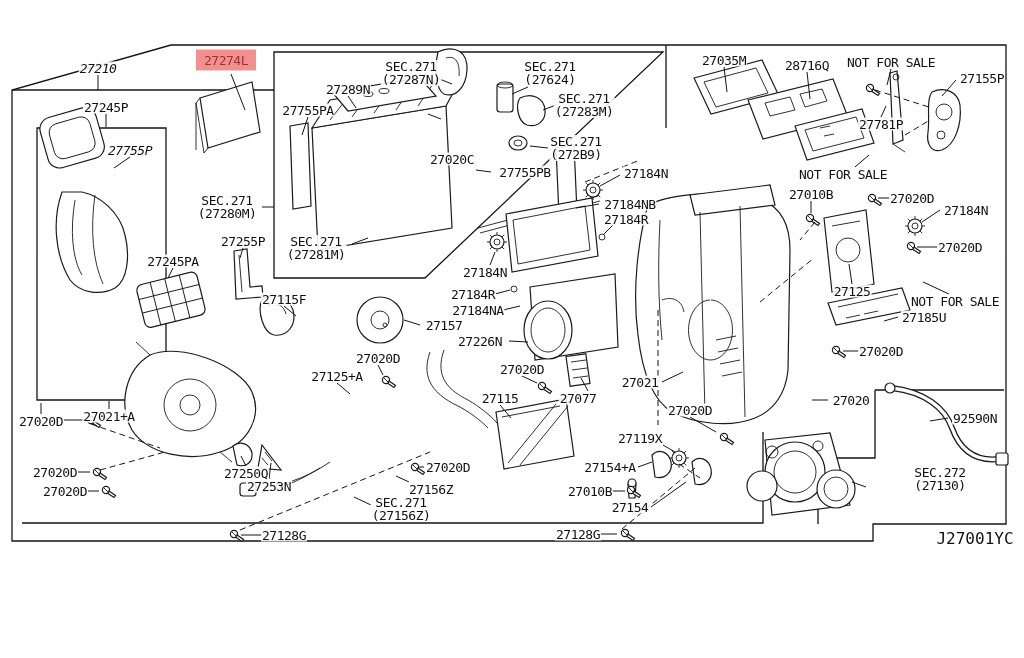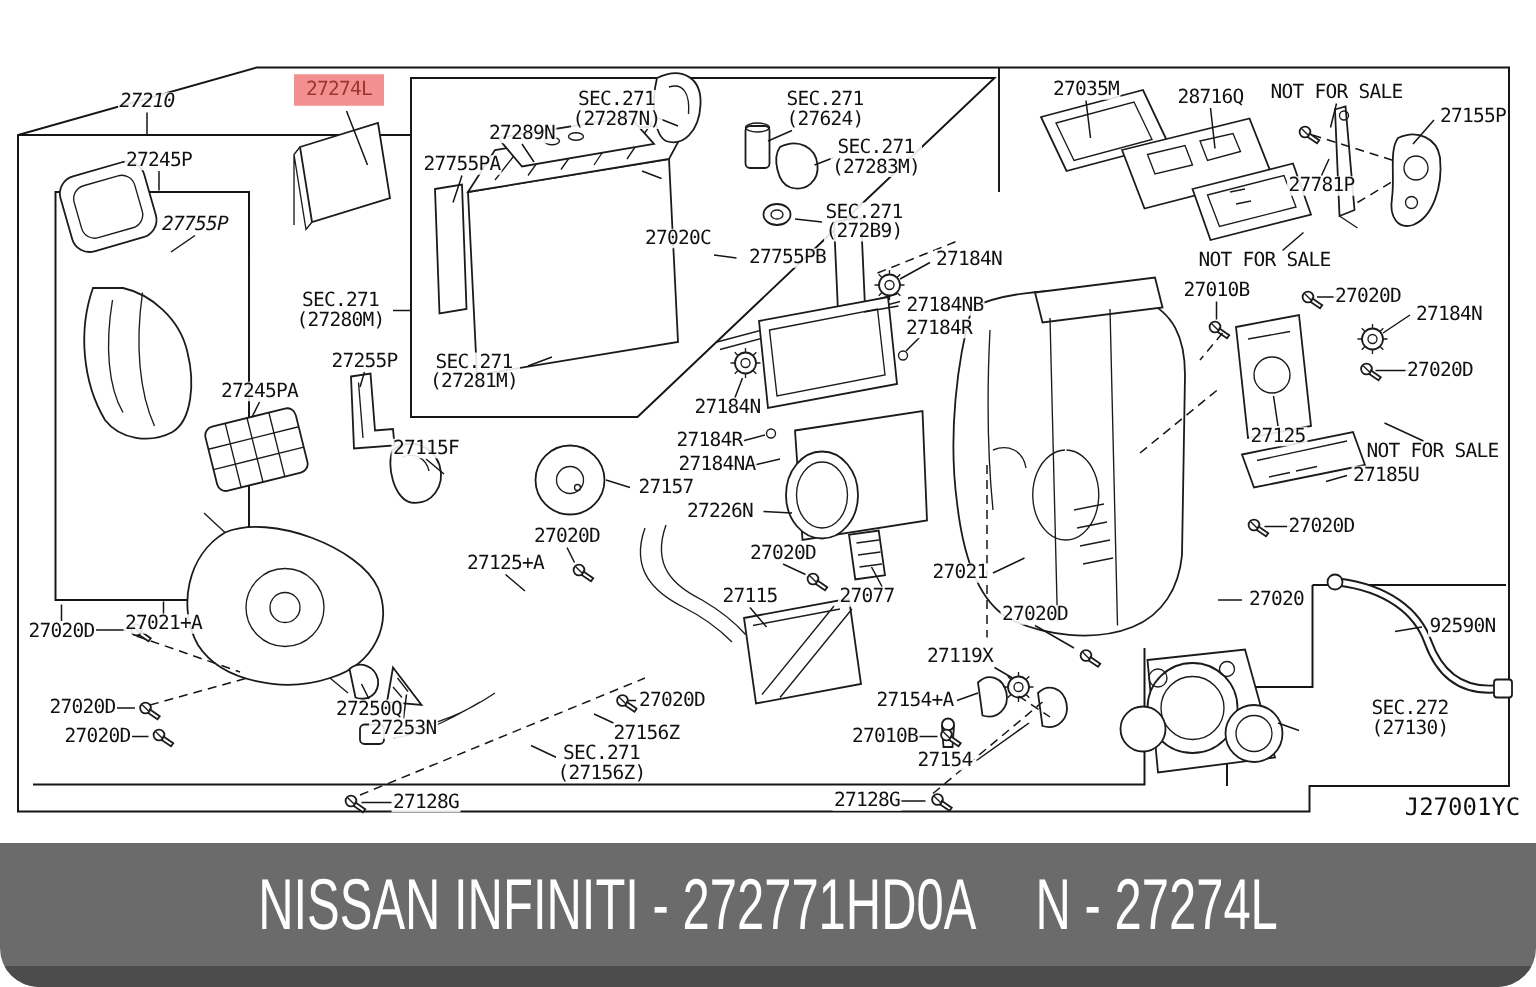--- a/index.html
+++ b/index.html
@@ -285,20 +285,13 @@
       <div class="plabel" style="left: 610px; top: 467px;">27154+A</div>
       <div class="plabel" style="left: 590px; top: 491px;">27010B</div>
       <div class="plabel" style="left: 630px; top: 507px;">27154</div>
       <div class="plabel" style="left: 851px; top: 400px;">27020</div>
       <div class="plabel" style="left: 975px; top: 418px;">92590N</div>
       <div class="plabel" style="left: 895px; top: 479px; margin-left: 45px;">SEC.272
 (27130)</div>
       <div class="plabel code" style="left: 975px; top: 538px;">J27001YC</div>
     </div>
 
-  <div id="footer" style="background: rgb(107, 107, 107);">
-    <div class="cap" style="color: rgb(254, 254, 254);">
-      <span>NISSAN INFINITI - 272771HD0A</span>
-      <span>N - 27274L</span>
-    </div>
-    <div class="shadow" style="background: rgb(76, 76, 76);"></div>
-  </div>
 </div>
 
 </body></html>

